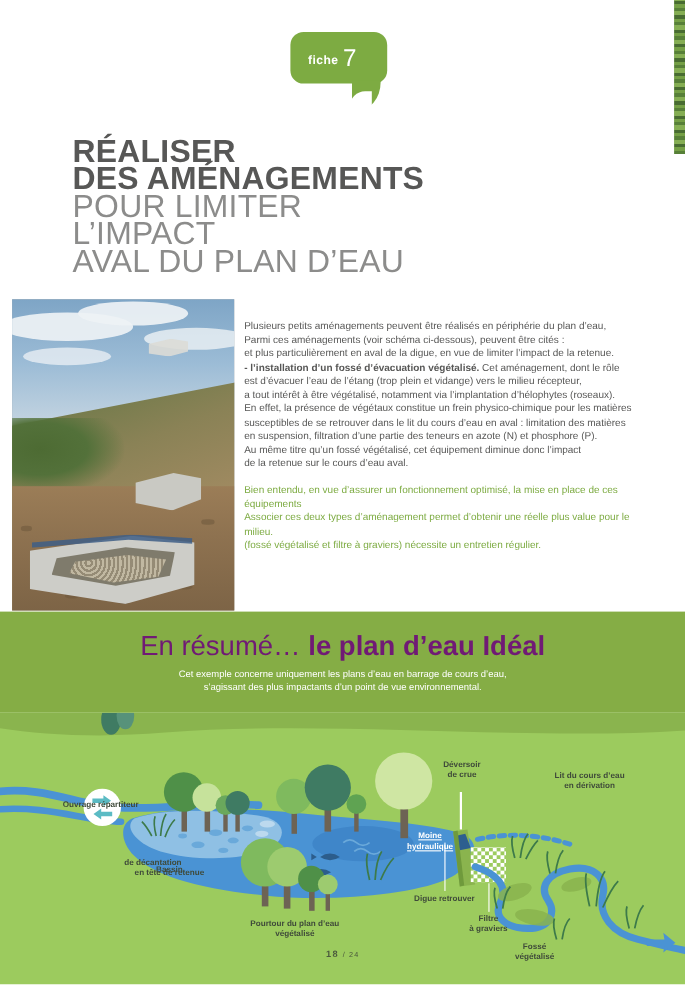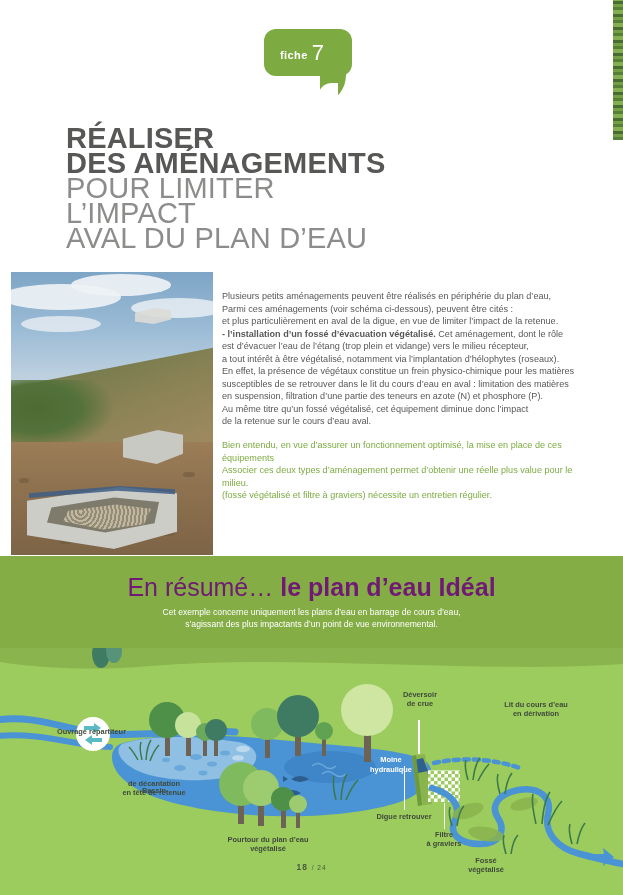--- a/index.html
+++ b/index.html
@@ -132,21 +132,21 @@
   
   .diagram{
     position:absolute;left:0;top:648px;width:623px;height:247px;
     background:#9ccb5e;overflow:hidden;
   }
   .diagram svg{display:block;}
   .dlabel{
     position:absolute;color:#3f4a3a;font-size:7.4px;line-height:9.4px;
     font-weight:600;text-align:center;white-space:nowrap;
   }
-  .dlabel.w{color:#ffffff;font-weight:700;}
+  .dlabel.w{color:#ffffff;font-weight:700;text-decoration:underline;}
   .leader{position:absolute;background:#fff;width:1.4px;}
   .footer{
     position:absolute;left:0;top:862px;width:100%;text-align:center;
     color:#4b5a3d;font-size:8.4px;font-weight:700;letter-spacing:1.2px;
   }
   .footer small{font-weight:400;font-size:6.6px;letter-spacing:1px;}
 </style>
 </head>
 <body>
 
@@ -353,21 +353,21 @@
       <circle cx="93" cy="86" r="17" fill="#ffffff"></circle>
       <g fill="#5bbbc4">
         <path d="M84 78 h10 v-3 l7 5 l-7 5 v-3 h-10 z"></path>
         <path d="M102 94 h-10 v3 l-7 -5 l7 -5 v3 h10 z"></path>
       </g>
     </svg>
 
     <div class="dlabel" style="left:57px;top:35px;margin-top:44px;">Ouvrage répartiteur</div>
 
     <div class="dlabel" style="left:113px;top:138px;width:82px;">Bassin</div>
-    <div class="dlabel" style="left:113px;top:131px;width:82px;text-align:center;">de décantation</div>
+    <div class="dlabel" style="left:98px;top:131px;width:82px;text-align:center;">de décantation</div>
     <div class="dlabel" style="left:113px;top:140px;width:82px;">en tête de retenue</div>
 
     <div class="dlabel" style="left:223px;top:187px;width:90px;">Pourtour du plan d’eau</div>
     <div class="dlabel" style="left:223px;top:196px;width:90px;">végétalisé</div>
 
     <div class="dlabel" style="left:389px;top:42px;width:62px;">Déversoir</div>
     <div class="dlabel" style="left:389px;top:51px;width:62px;">de crue</div>
 
     <div class="dlabel w" style="left:362px;top:107px;width:58px;">Moine</div>
     <div class="dlabel w" style="left:358px;top:117px;width:66px;">hydraulique</div>

